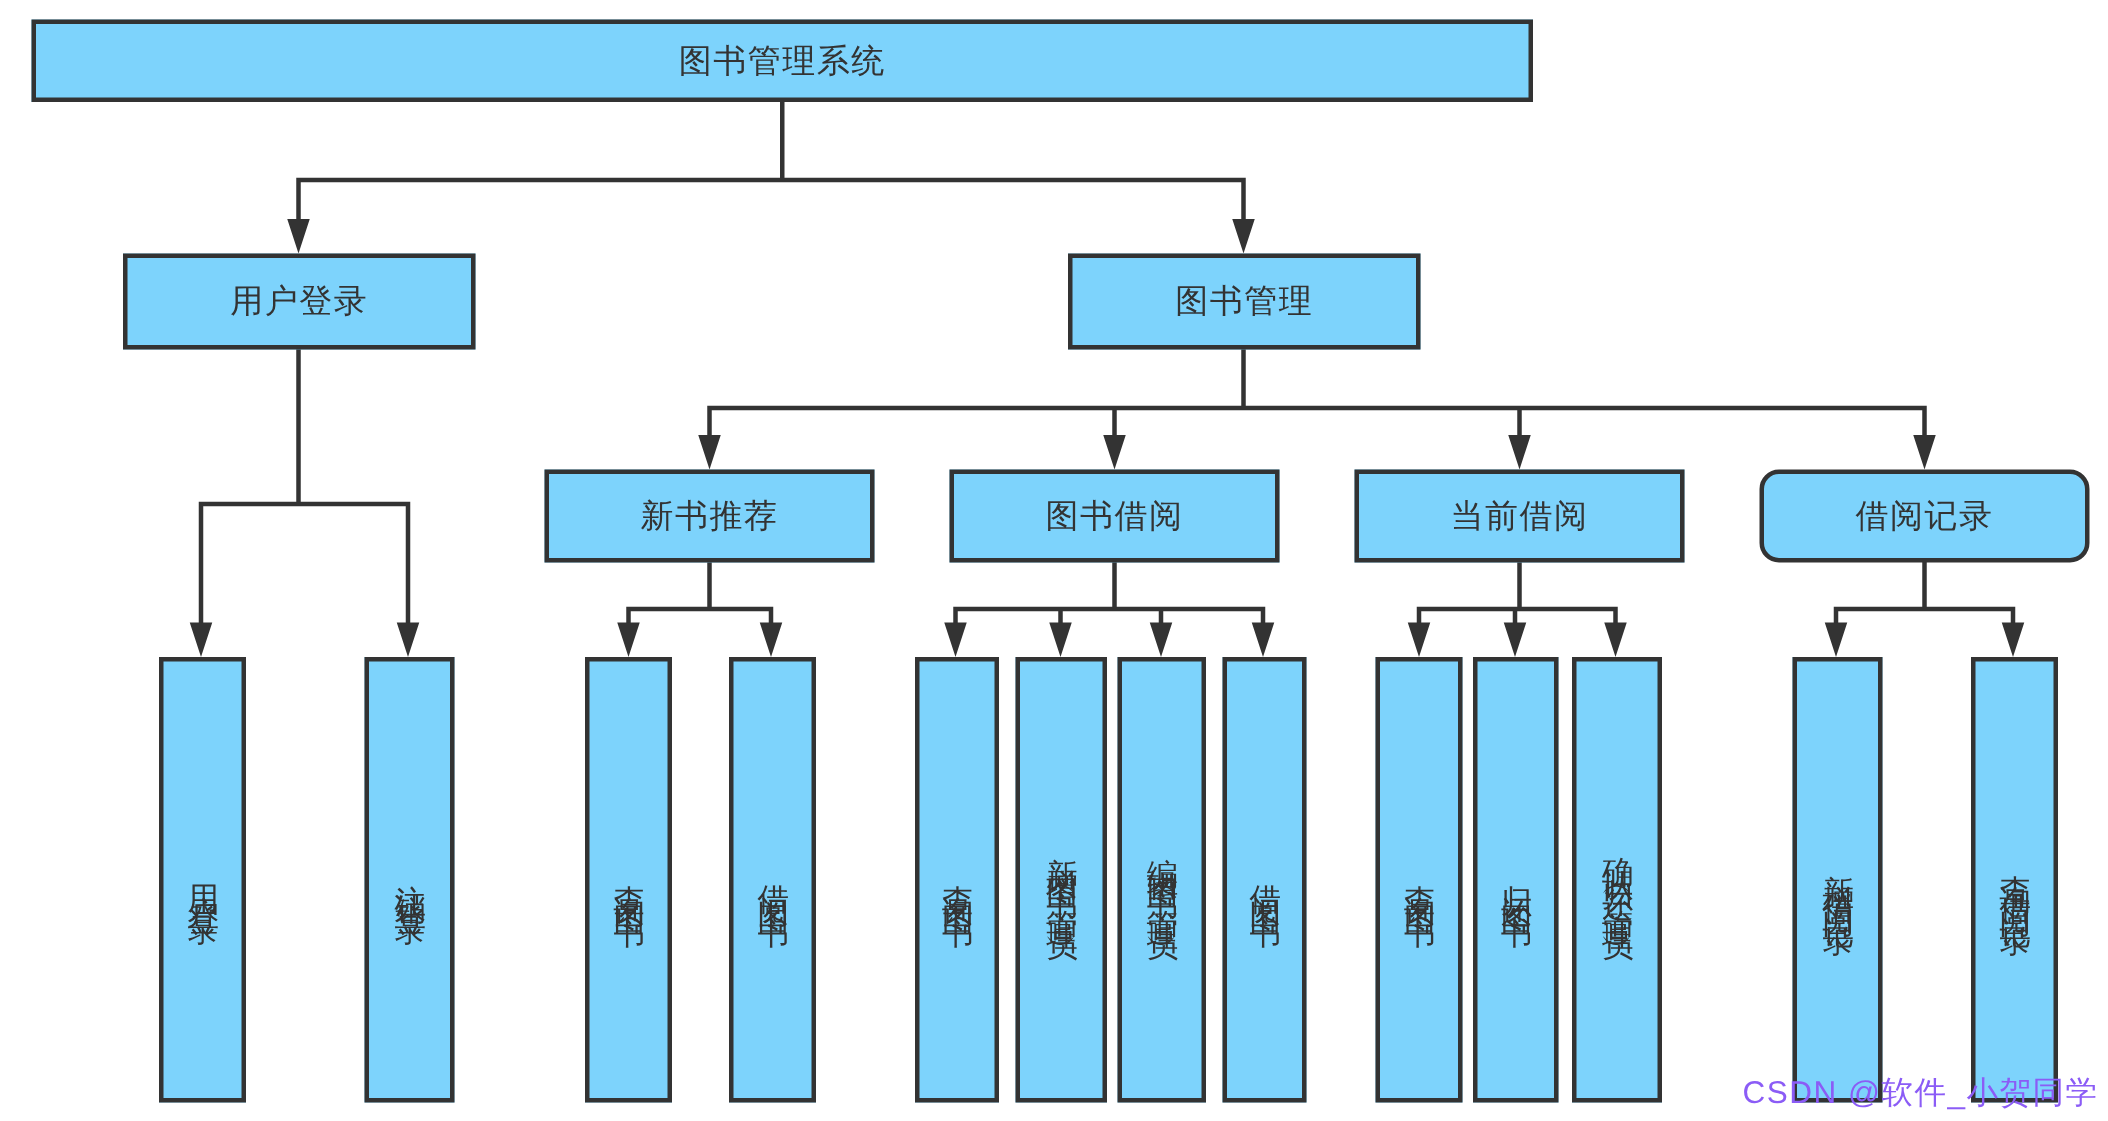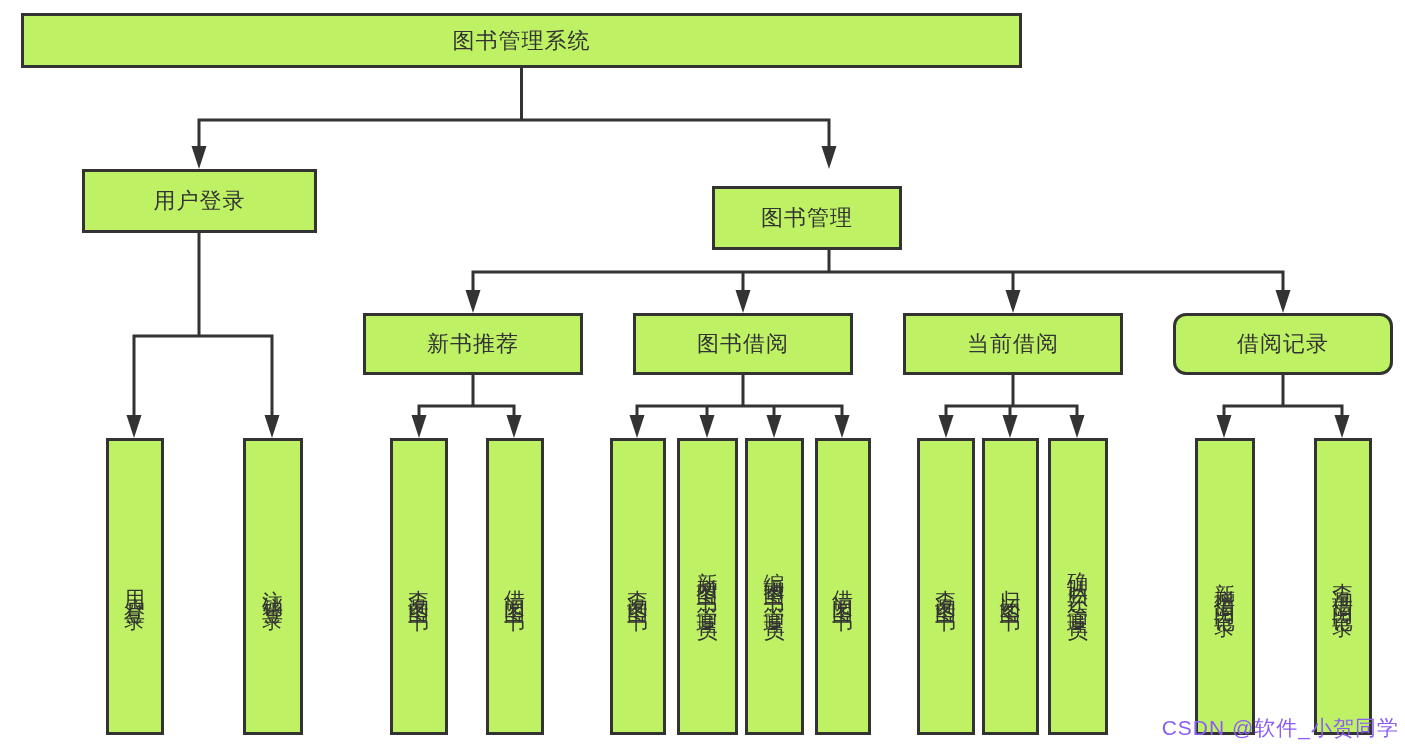--- a/index.html
+++ b/index.html
@@ -20,21 +20,21 @@
     left: 0;
     top: 0;
     width: 1405px;
     height: 747px;
     pointer-events: none;
   }
   .node {
     position: absolute;
     box-sizing: border-box;
     border: 3px solid #333333;
-    background: #bef264;
+    background: #7dd3fc;
     display: flex;
     align-items: center;
     justify-content: center;
     color: #333333;
   }
   .node-h {
     font-size: 22px;
     letter-spacing: 1px;
   }
   .leaf {
@@ -42,21 +42,21 @@
   }
   .leaf .vtext {
     writing-mode: vertical-rl;
     text-orientation: mixed;
     letter-spacing: 7px;
     line-height: 1;
     white-space: nowrap;
   }
   .root-box    { left: 21px;   top: 13px;  width: 1001px; height: 55px; }
   .lv2-a       { left: 82px;   top: 169px; width: 235px;  height: 64px; }
-  .lv2-b       { left: 712px;  top: 186px; width: 190px;  height: 64px; }
+  .lv2-b       { left: 712px;  top: 169px; width: 235px;  height: 64px; }
   .lv3-a       { left: 363px;  top: 313px; width: 220px;  height: 62px; }
   .lv3-b       { left: 633px;  top: 313px; width: 220px;  height: 62px; }
   .lv3-c       { left: 903px;  top: 313px; width: 220px;  height: 62px; }
   .lv3-d       { left: 1173px; top: 313px; width: 220px;  height: 62px; border-radius: 13px; }
   .leaf        { top: 438px; height: 297px; }
   .leaf-1  { left: 106px;  width: 58px; }
   .leaf-2  { left: 243px;  width: 60px; }
   .leaf-3  { left: 390px;  width: 58px; }
   .leaf-4  { left: 486px;  width: 58px; }
   .leaf-5  { left: 610px;  width: 56px; }

